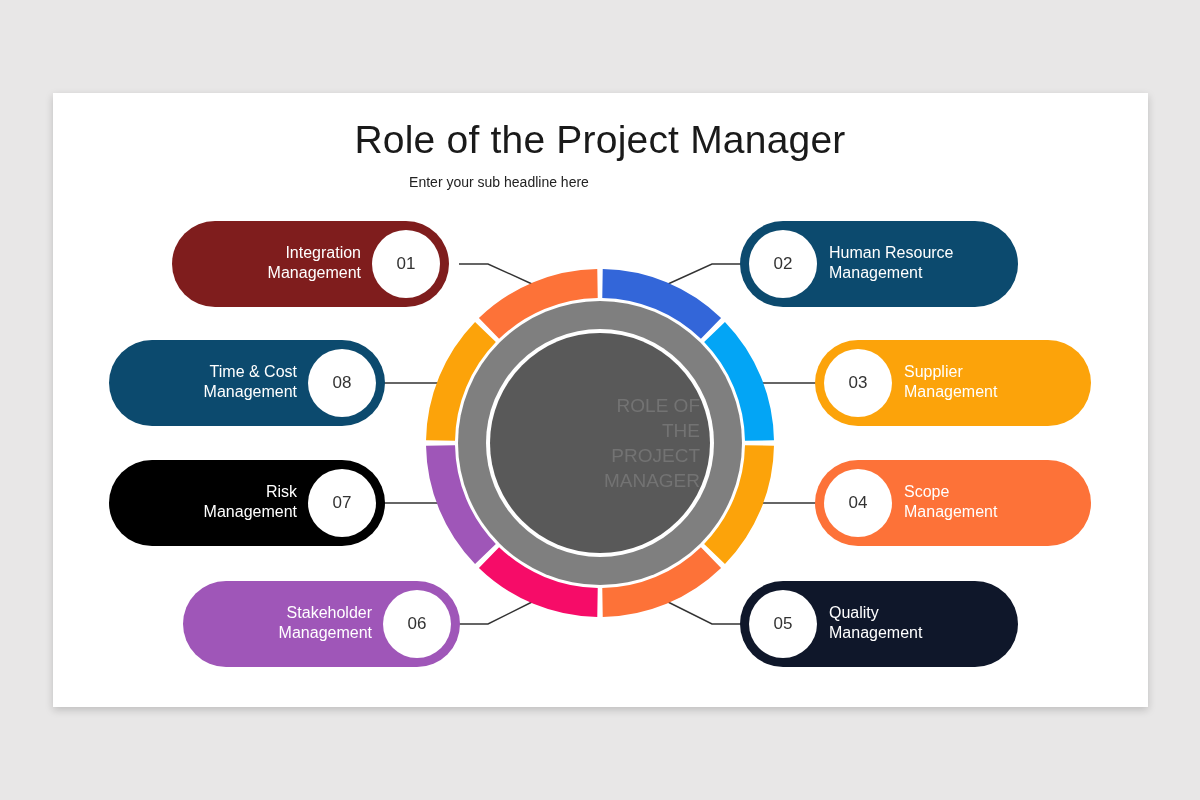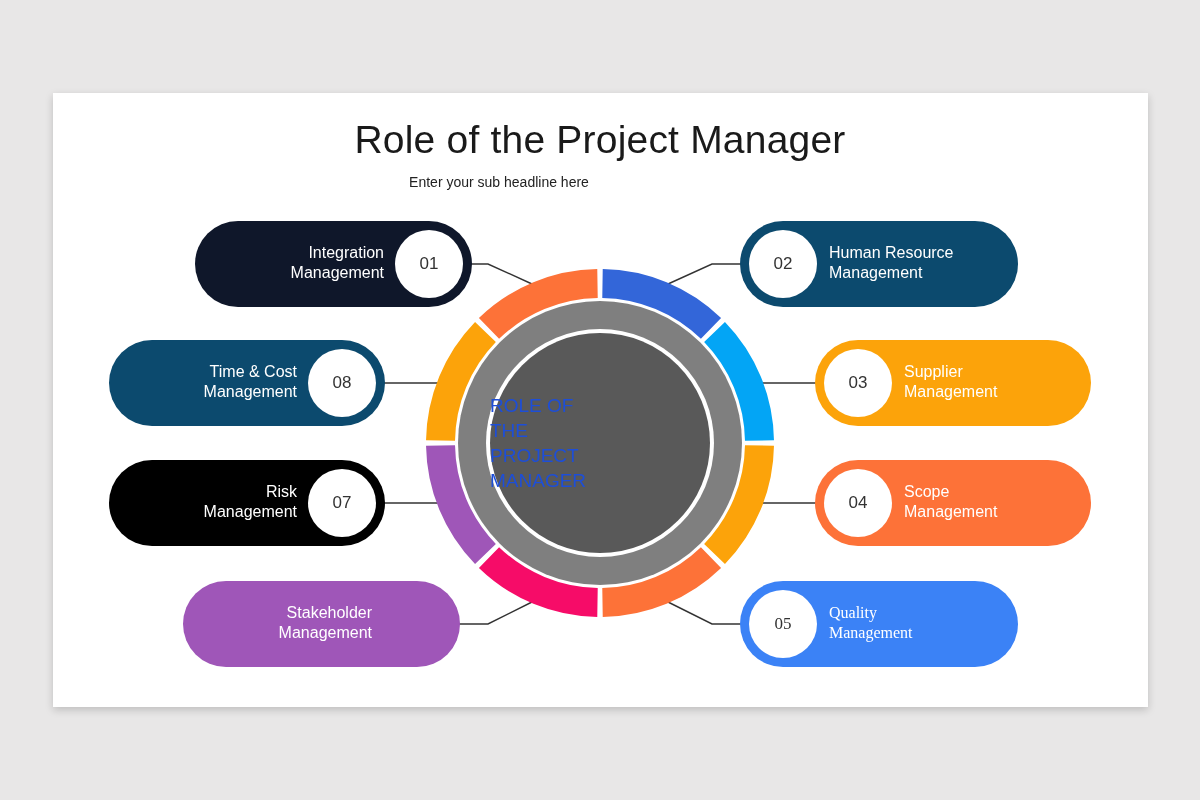--- a/index.html
+++ b/index.html
@@ -58,23 +58,23 @@
     font-size: 16px;
     line-height: 20px;
     white-space: pre-line;
   }
   .pill.left .num { right: 9px; }
   .pill.left .label { right: 88px; text-align: right; }
   .pill.right .num { left: 9px; }
   .pill.right .label { left: 89px; text-align: left; }
   .center-text {
     position: absolute;
-    left: 490px; top: 393px; width: 200px;
-    text-align: left;
-    color: #1d4ed8;
+    left: 500px; top: 393px; width: 200px;
+    text-align: right;
+    color: #737373;
     font-size: 19px;
     line-height: 25px;
     white-space: pre-line;
   }
 </style>
 </head>
 <body>
 
 <div class="slide"></div>
 
@@ -108,52 +108,53 @@
   <circle cx="600" cy="443" r="142" fill="#7f7f7f"></circle>
   <circle cx="600" cy="443" r="114" fill="#ffffff"></circle>
   <circle cx="600" cy="443" r="110" fill="#595959"></circle>
 </svg>
 
 <div class="center-text">ROLE OF
 THE
 PROJECT
 MANAGER</div>
 
-<div class="pill left" style="left: 195px; top: 221px; width: 277px; background: #0f172a;">
+<div class="pill left" style="left: 172px; top: 221px; width: 277px; background: #7f1d1d;">
   <div class="label">Integration
 Management</div>
   <div class="num">01</div>
 </div>
 <div class="pill left" style="left: 109px; top: 340px; width: 276px; background: #0c4a6e;">
   <div class="label">Time &amp; Cost
 Management</div>
   <div class="num">08</div>
 </div>
 <div class="pill left" style="left: 109px; top: 460px; width: 276px; background: #000000;">
   <div class="label">Risk
 Management</div>
   <div class="num">07</div>
 </div>
 <div class="pill left" style="left: 183px; top: 581px; width: 277px; background: rgb(159, 86, 184);">
   <div class="label">Stakeholder
 Management</div>
+  <div class="num">06</div>
 </div>
 
 <div class="pill right" style="left: 740px; top: 221px; width: 278px; background: #0c4a6e;">
   <div class="num">02</div>
   <div class="label">Human Resource
 Management</div>
 </div>
 <div class="pill right" style="left: 815px; top: 340px; width: 276px; background: rgb(252, 163, 10);">
   <div class="num">03</div>
   <div class="label">Supplier
 Management</div>
 </div>
 <div class="pill right" style="left: 815px; top: 460px; width: 276px; background: rgb(253, 114, 56);">
   <div class="num">04</div>
   <div class="label">Scope
 Management</div>
 </div>
-<div class="pill right" style="left: 740px; top: 581px; width: 278px; background: #3b82f6; font-family: Liberation Serif, serif;">
+<div class="pill right" style="left: 740px; top: 581px; width: 278px; background: #0f172a;">
   <div class="num">05</div>
   <div class="label">Quality
 Management</div>
 </div>
 
 </body></html>

